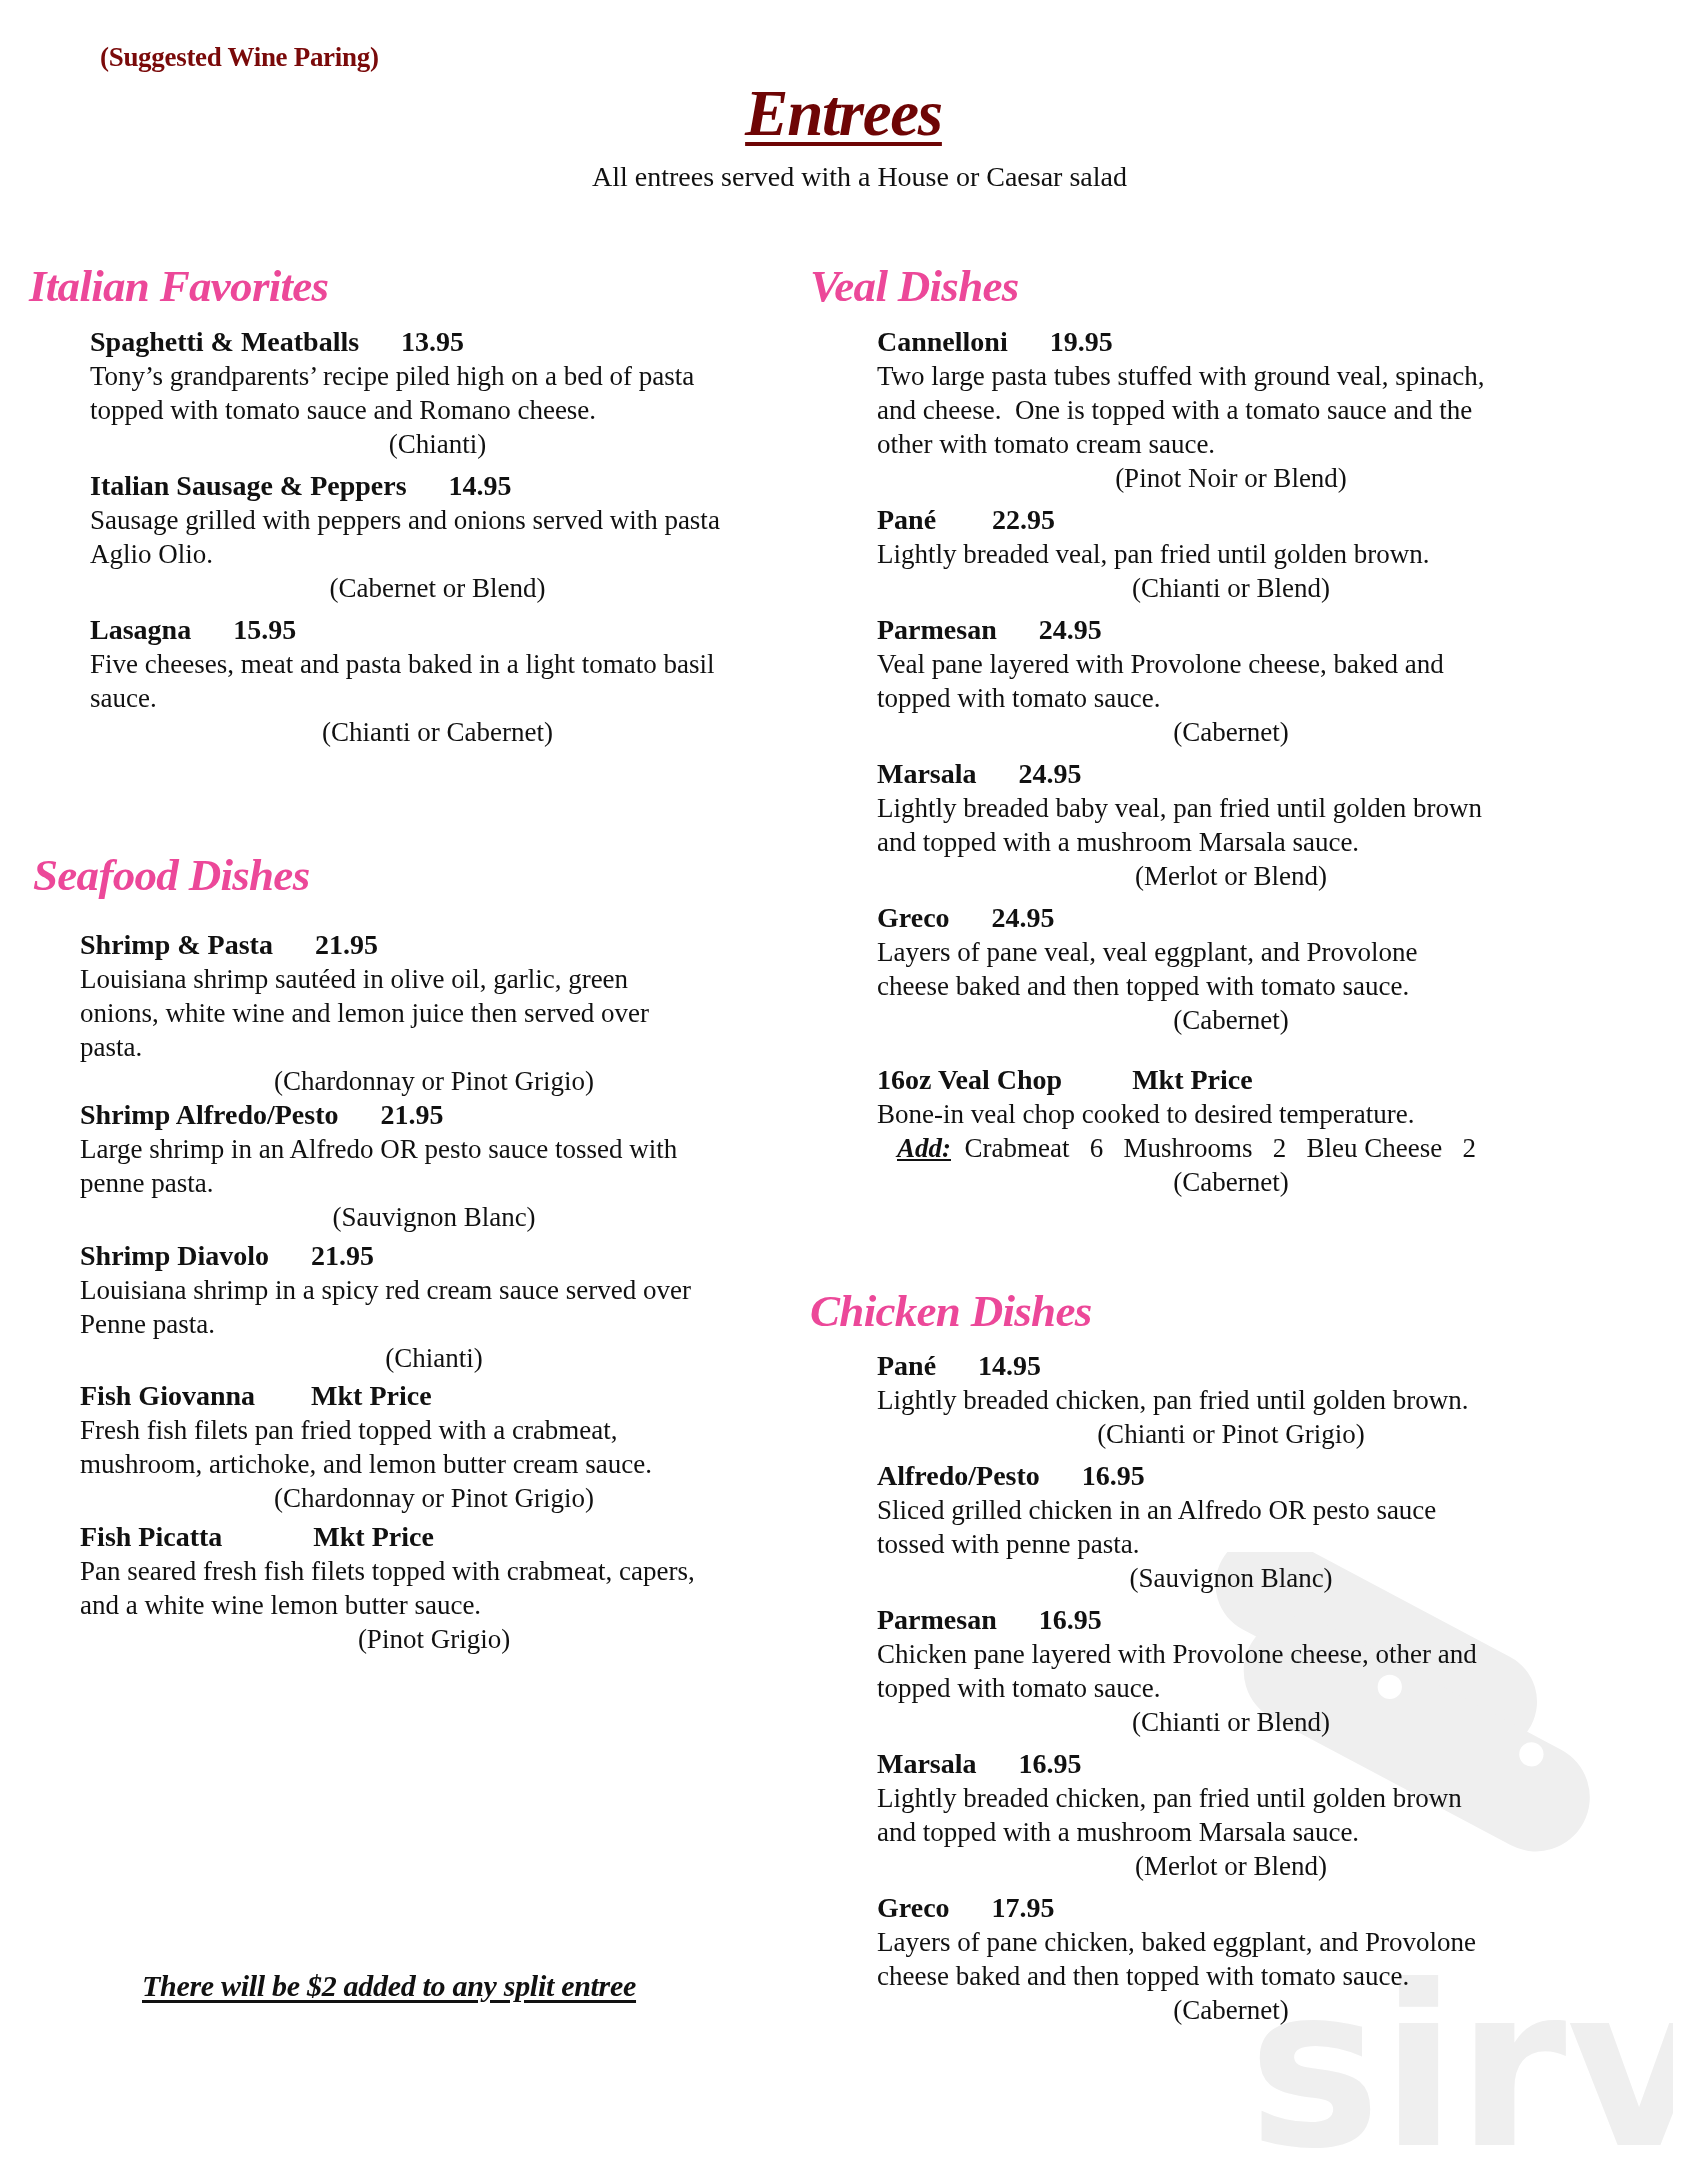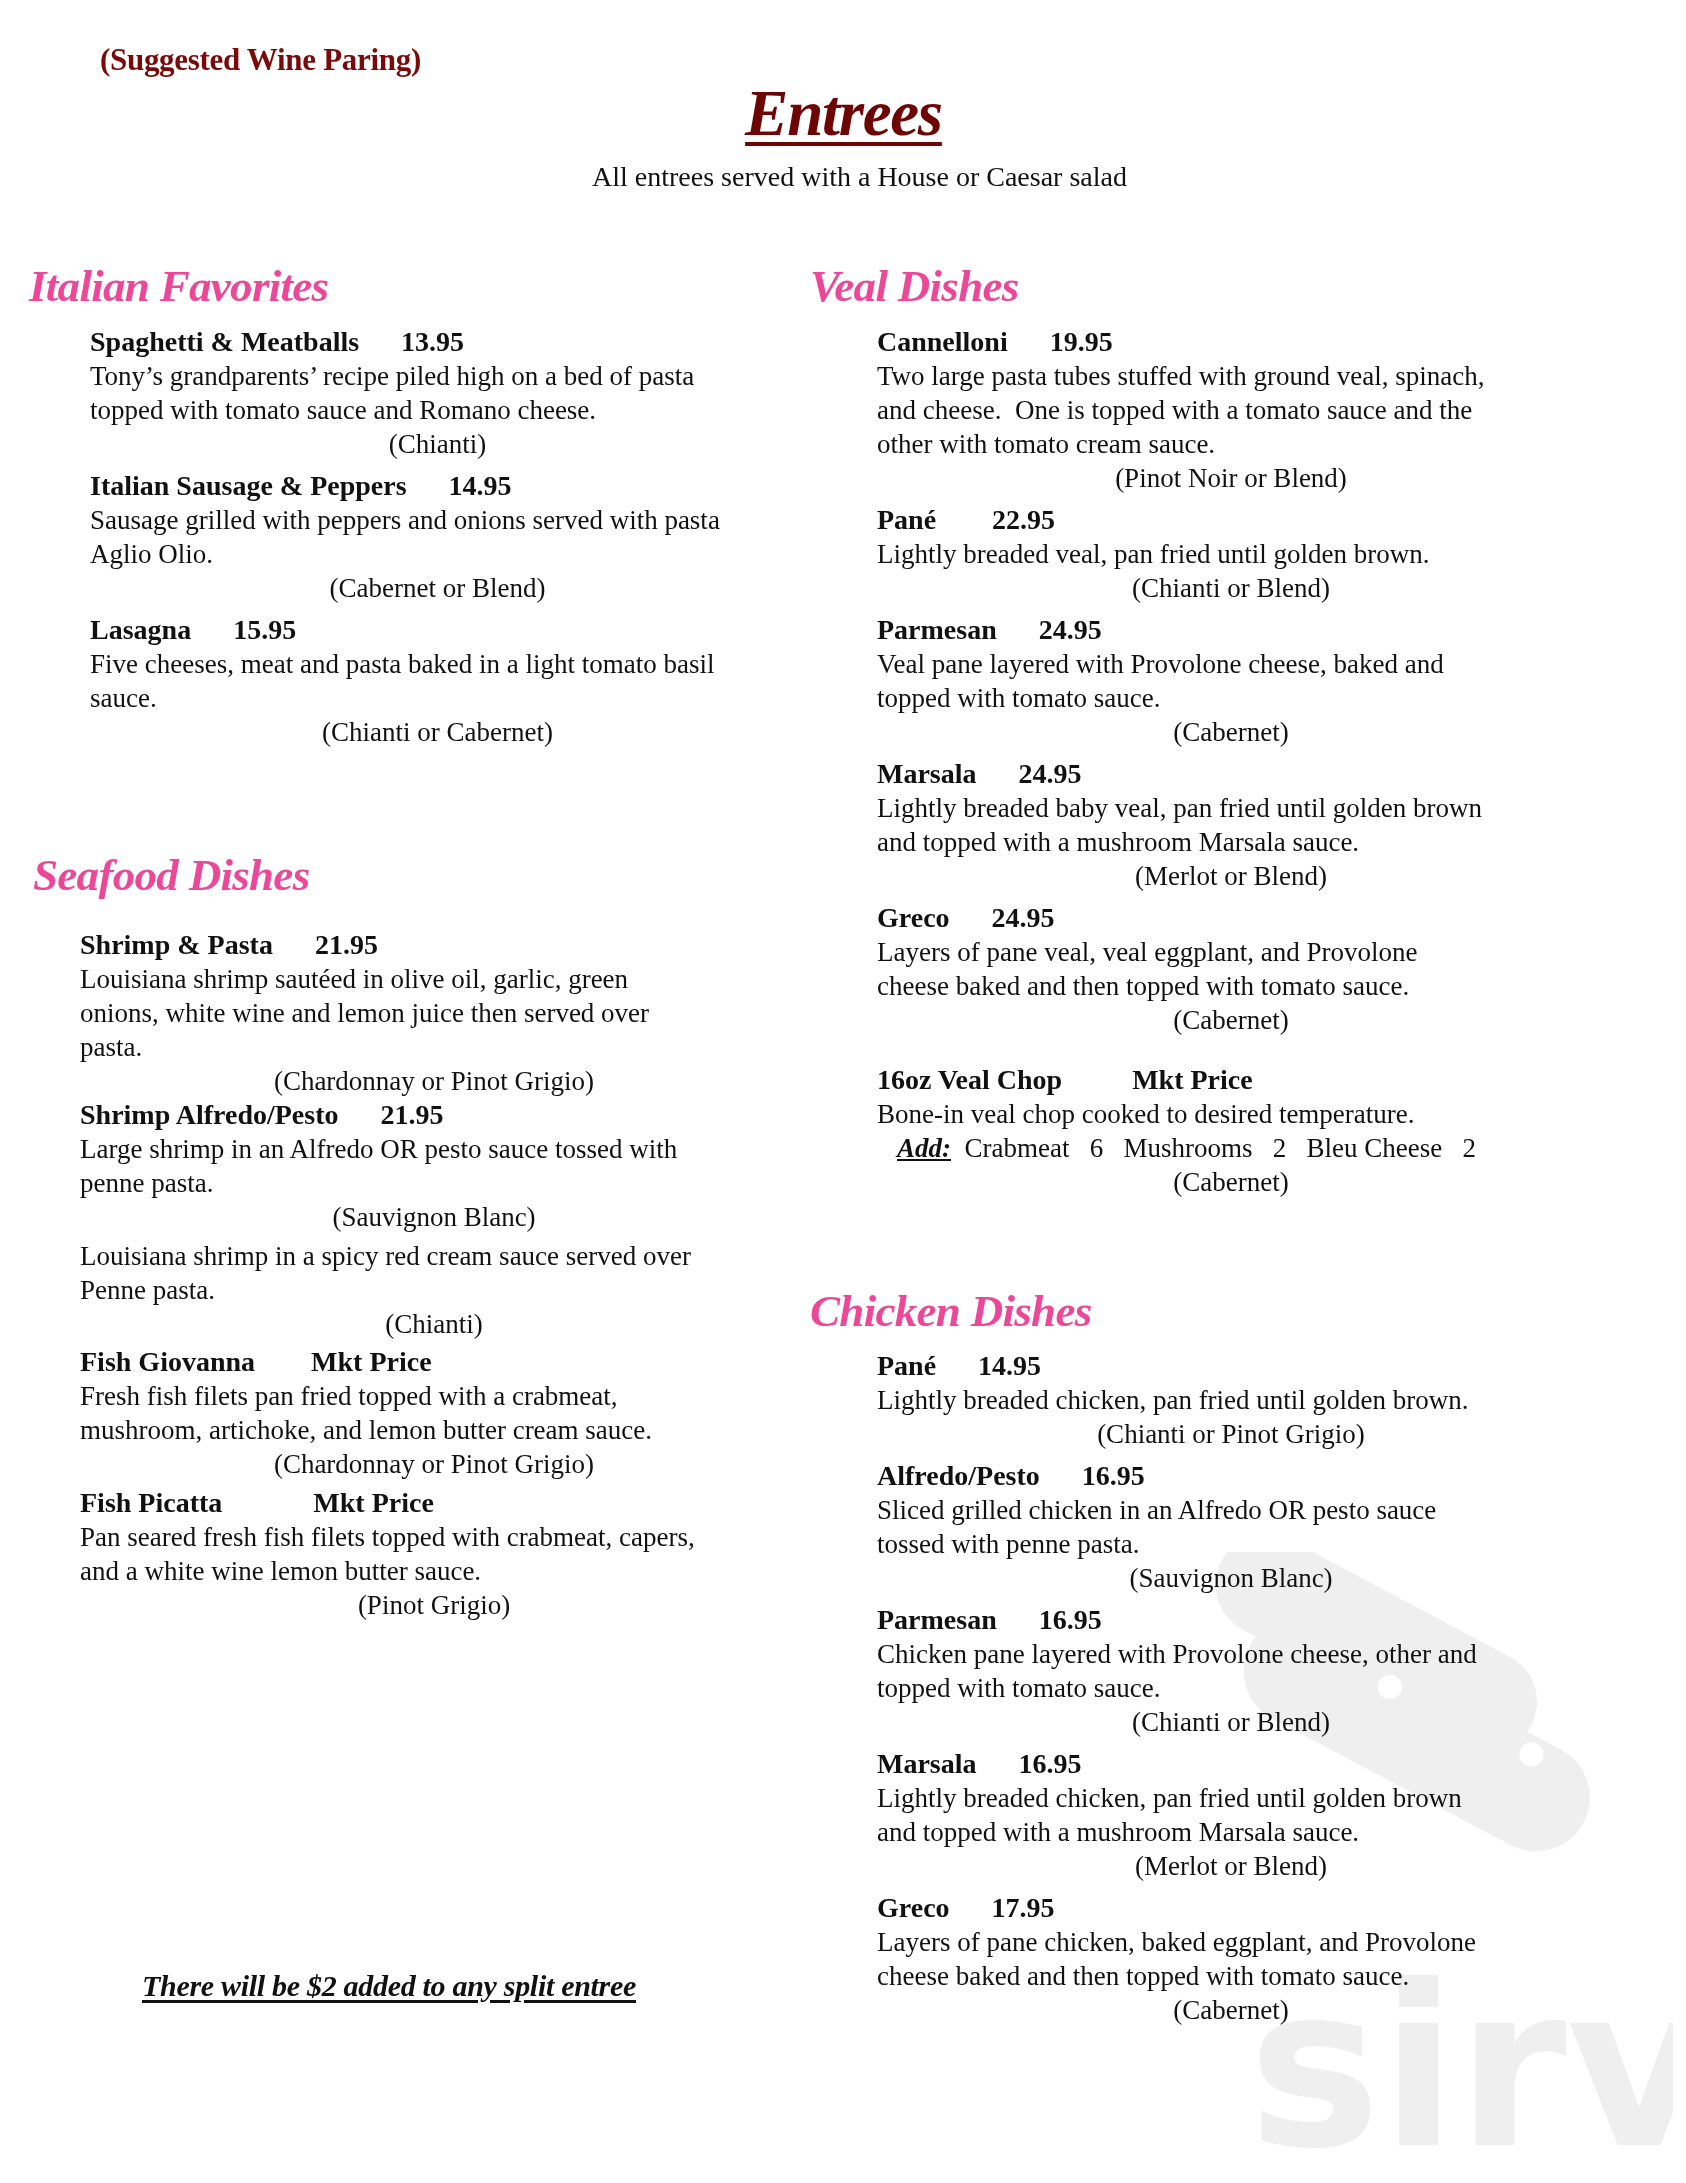--- a/index.html
+++ b/index.html
@@ -2,21 +2,21 @@
 <html style="font-size:10.8px"><head>
 <meta charset="utf-8">
 <style>
   html, body { margin: 0; padding: 0; background: #ffffff; }
   body {
     width: 1687px; height: 2183px; position: relative; overflow: hidden;
     font-family: "Liberation Serif", "DejaVu Serif", serif; color: #111;
   }
   .abs { position: absolute; }
   .wine-note {
-    left: 100px; top: 42px; font-size: 31px; font-weight: bold;
+    left: 100px; top: 42px; font-size: 27px; font-weight: bold;
     color: #7a0a0a; letter-spacing: -0.3px;
   }
   .title {
     left: 0; width: 1687px; top: 76px; text-align: center;
   }
   .title span {
     font-size: 65px; font-style: italic; font-weight: bold; color: #6e0505;
     text-decoration: underline; text-decoration-thickness: 4px; text-underline-offset: 6.7px;
     letter-spacing: -1.3px;
   }
@@ -99,20 +99,21 @@
     <div class="desc">pasta.</div>
     <div class="pair">(Chardonnay or Pinot Grigio)</div>
   </div>
   <div class="item" style="margin-top:0;">
     <div class="item-head"><span>Shrimp Alfredo/Pesto</span>      <span class="price">21.95</span></div>
     <div class="desc">Large shrimp in an Alfredo OR pesto sauce tossed with</div>
     <div class="desc">penne pasta.</div>
     <div class="pair">(Sauvignon Blanc)</div>
   </div>
   <div class="item" style="margin-top:4.7px;">
+    <div class="item-head"><span>Shrimp Diavolo</span>      <span class="price">21.95</span></div>
     <div class="desc">Louisiana shrimp in a spicy red cream sauce served over</div>
     <div class="desc">Penne pasta.</div>
     <div class="pair">(Chianti)</div>
   </div>
   <div class="item" style="margin-top:4.7px;">
     <div class="item-head"><span>Fish Giovanna</span>        <span class="price">Mkt Price</span></div>
     <div class="desc">Fresh fish filets pan fried topped with a crabmeat,</div>
     <div class="desc">mushroom, artichoke, and lemon butter cream sauce.</div>
     <div class="pair">(Chardonnay or Pinot Grigio)</div>
   </div>

